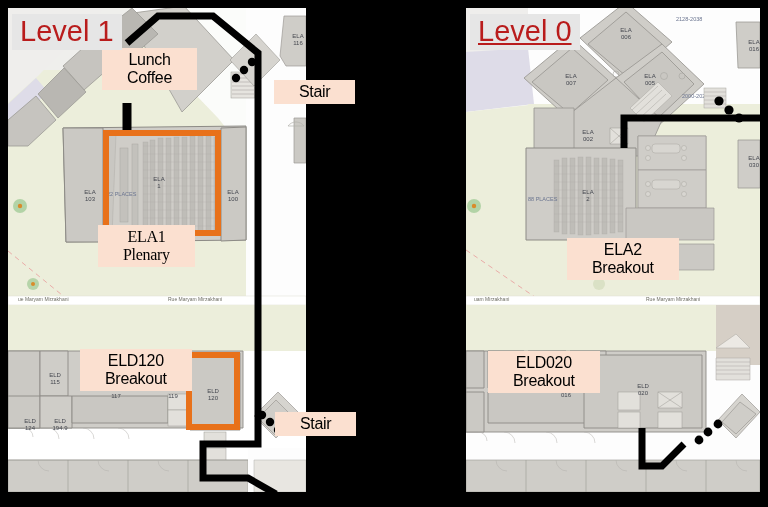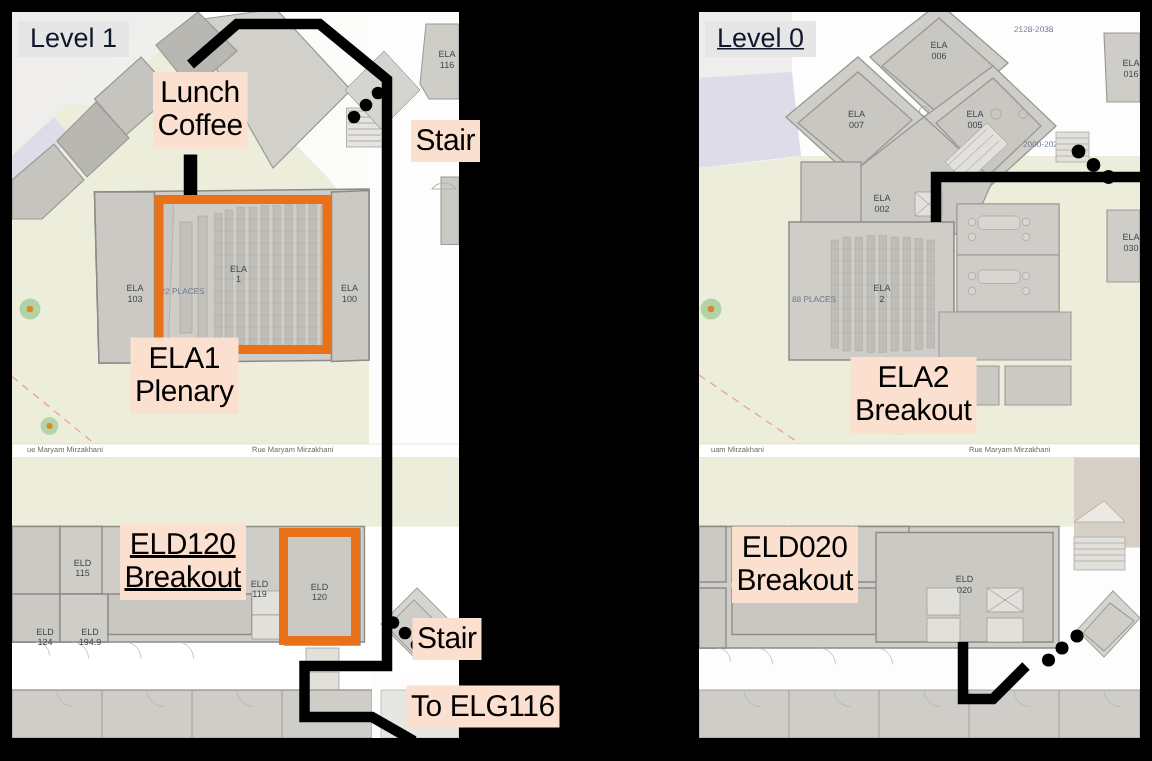--- a/index.html
+++ b/index.html
@@ -7,28 +7,28 @@
   #stage{position:relative;width:768px;height:507px;background:#000;}
 
   .panel{position:absolute;top:8px;height:484px;overflow:hidden;background:#ffffff;}
   #panel-left{left:8px;width:298px;}
   #panel-right{left:466px;width:294px;}
 
   .mapsvg{position:absolute;left:0;top:0;}
 
   
   .callout{position:absolute;background:#fbe0d0;color:#000;
-           font-size:20px;line-height:1.12;letter-spacing:-0.3px;
-           text-align:center;white-space:pre-line;padding:3px 3px;z-index:40;}
-  .levelbadge{position:absolute;background:#e6e6e6;color:#0f172a;
-              font-size:18px;line-height:1.1;padding:2px 8px;z-index:45;}
+           font-size:16px;line-height:1.12;letter-spacing:-0.3px;
+           text-align:center;white-space:pre-line;padding:3px 25px;z-index:40;}
+  .levelbadge{position:absolute;background:#e6e6e6;color:#b91c1c;
+              font-size:29px;line-height:1.1;padding:2px 8px;z-index:45;}
 
   .lbl-lunch{left:102px;top:48px;}
-  .lbl-ela1{left:87px;top:225px;}
-  .lbl-eld120{left:80px;top:349px;text-decoration:underline;}
+  .lbl-ela1{left:98px;top:225px;font-family:Liberation Serif, serif;}
+  .lbl-eld120{left:80px;top:349px;}
   .lbl-stair1{left:274px;top:80px;}
   .lbl-stair2{left:275px;top:412px;}
   .lbl-elg116{left:271px;top:457px;}
   .lbl-ela2{left:535px;top:238px;margin-left:32px;}
   .lbl-eld020{left:488px;top:351px;}
 
   .badge-l1{left:12px;top:14px;}
   .badge-l0{left:470px;top:14px;text-decoration:underline;}
 
   
@@ -387,19 +387,18 @@
   <div class="levelbadge badge-l0">Level 0</div>
 
   <div class="callout lbl-lunch">Lunch
 Coffee</div>
   <div class="callout lbl-ela1">ELA1
 Plenary</div>
   <div class="callout lbl-eld120">ELD120
 Breakout</div>
   <div class="callout lbl-stair1">Stair</div>
   <div class="callout lbl-stair2">Stair</div>
-  <div class="callout lbl-elg116">To ELG116</div>
   <div class="callout lbl-ela2">ELA2
 Breakout</div>
   <div class="callout lbl-eld020">ELD020
 Breakout</div>
 
 </div>
 
 </body></html>

